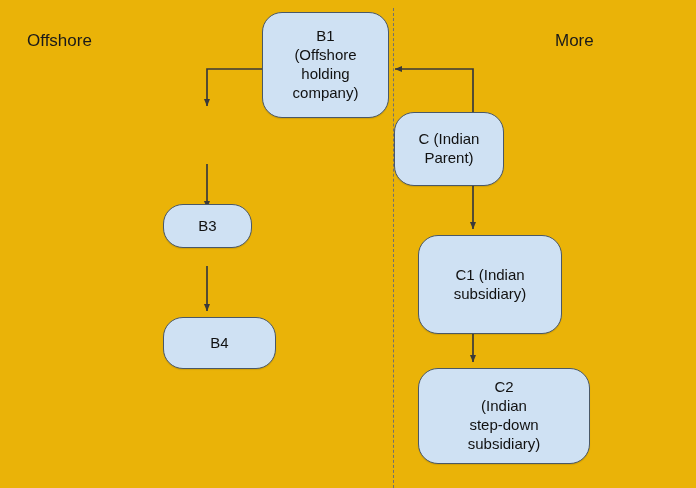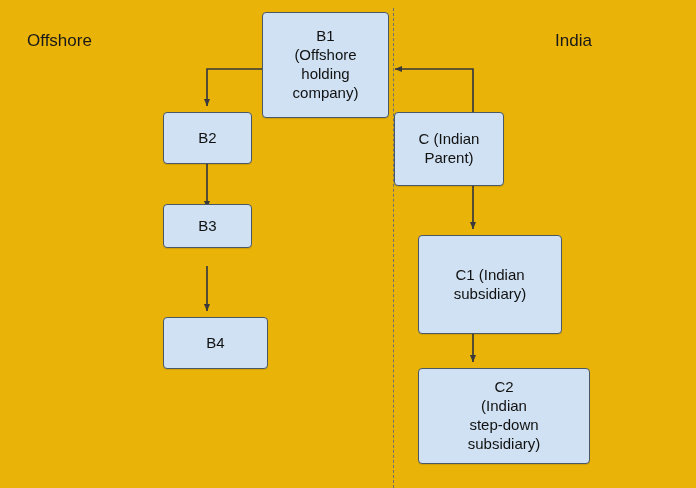--- a/index.html
+++ b/index.html
@@ -48,37 +48,37 @@
     height: 480px;
     border-left: 1.6px dashed #707070;
   }
 
   
   .node {
     position: absolute;
     box-sizing: border-box;
     background: #cfe1f3;
     border: 1.6px solid #4a5866;
-    border-radius: 4px;
+    border-radius: 20px;
     display: flex;
     align-items: center;
     justify-content: flex-end;
     text-align: center;
     color: #111111;
     font-size: 15px;
     line-height: 1.26;
     padding: 2px 6px;
     box-shadow: 0 1px 1px rgba(0,0,0,0.10);
   }
   .node span { display: block; width: 100%; }
 
   #node-b1 { left: 262px; top: 12px;  width: 127px; height: 106px; }
   #node-b2 { left: 163px; top: 112px; width: 89px;  height: 52px; }
   #node-b3 { left: 163px; top: 204px; width: 89px;  height: 44px; }
-  #node-b4 { left: 163px; top: 317px; width: 105px;  height: 52px; }
+  #node-b4 { left: 163px; top: 317px; width: 113px;  height: 52px; }
   #node-c  { left: 394px; top: 112px; width: 110px; height: 74px; }
   #node-c1 { left: 418px; top: 235px; width: 144px; height: 99px; }
   #node-c2 { left: 418px; top: 368px; width: 172px; height: 96px; }
 
   
   #connectors {
     position: absolute;
     left: 0;
     top: 0;
     width: 696px;
@@ -91,21 +91,21 @@
     stroke-width: 1.7px;
   }
 </style>
 </head>
 <body>
 
 <div id="canvas">
 
   <div class="region-label" id="label-offshore">Offshore</div>
 
-  <div class="region-label" id="label-india">India</div>
+  <div class="region-label" id="label-india">More</div>
 
 
   <div id="divider"></div>
 
   <svg id="connectors" viewBox="0 0 696 488" width="696" height="488">
     <defs>
       <marker id="arrowhead" markerWidth="9" markerHeight="9" refX="7.4" refY="3.2" orient="auto" markerUnits="userSpaceOnUse">
         <path d="M0,0 L7.6,3.2 L0,6.4 z" fill="#3a3a3a"></path>
       </marker>
     </defs>
@@ -120,23 +120,20 @@
 
     <path class="conn" d="M473,186 L473,229" marker-end="url(#arrowhead)"></path>
 
     <path class="conn" d="M473,314 L473,362" marker-end="url(#arrowhead)"></path>
   </svg>
 
   <div class="node" id="node-b1">
     <span>B1<br>(Offshore<br>holding<br>company)</span>
   </div>
 
-  <div class="node" id="node-b2">
-    <span>B2</span>
-  </div>
 
   <div class="node" id="node-b3">
     <span>B3</span>
   </div>
 
   <div class="node" id="node-b4">
     <span>B4</span>
   </div>
 
   <div class="node" id="node-c">

